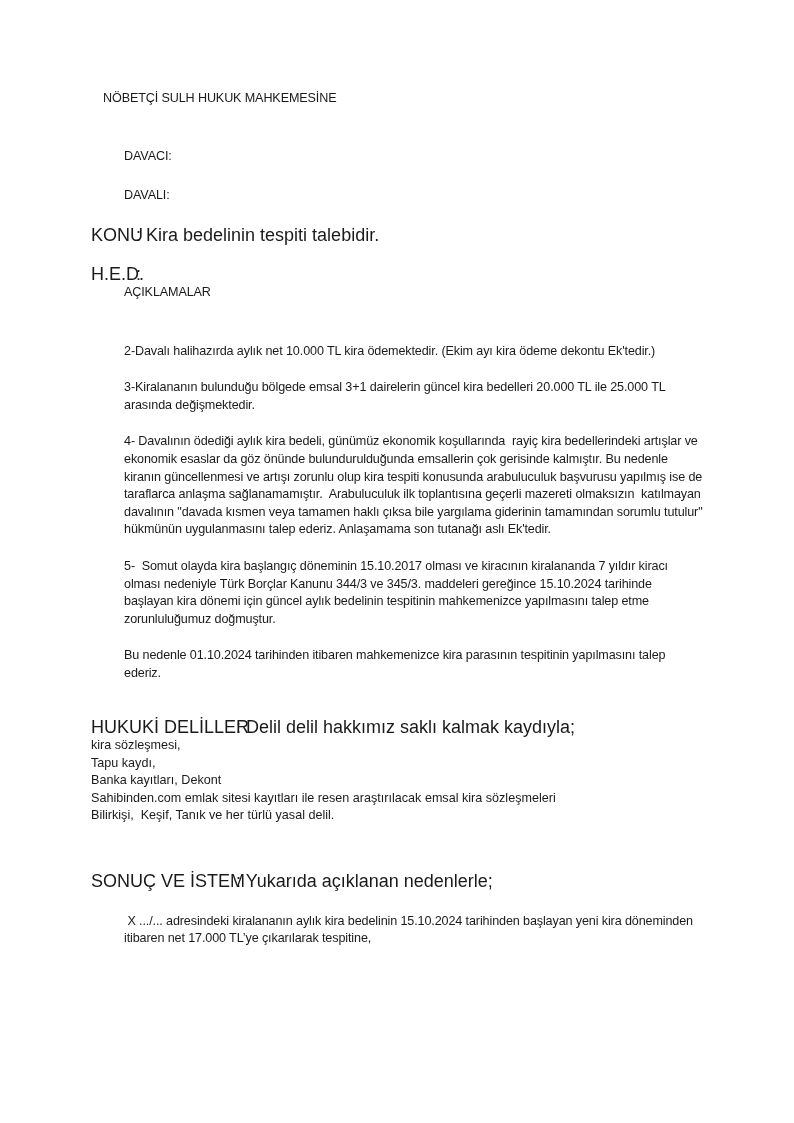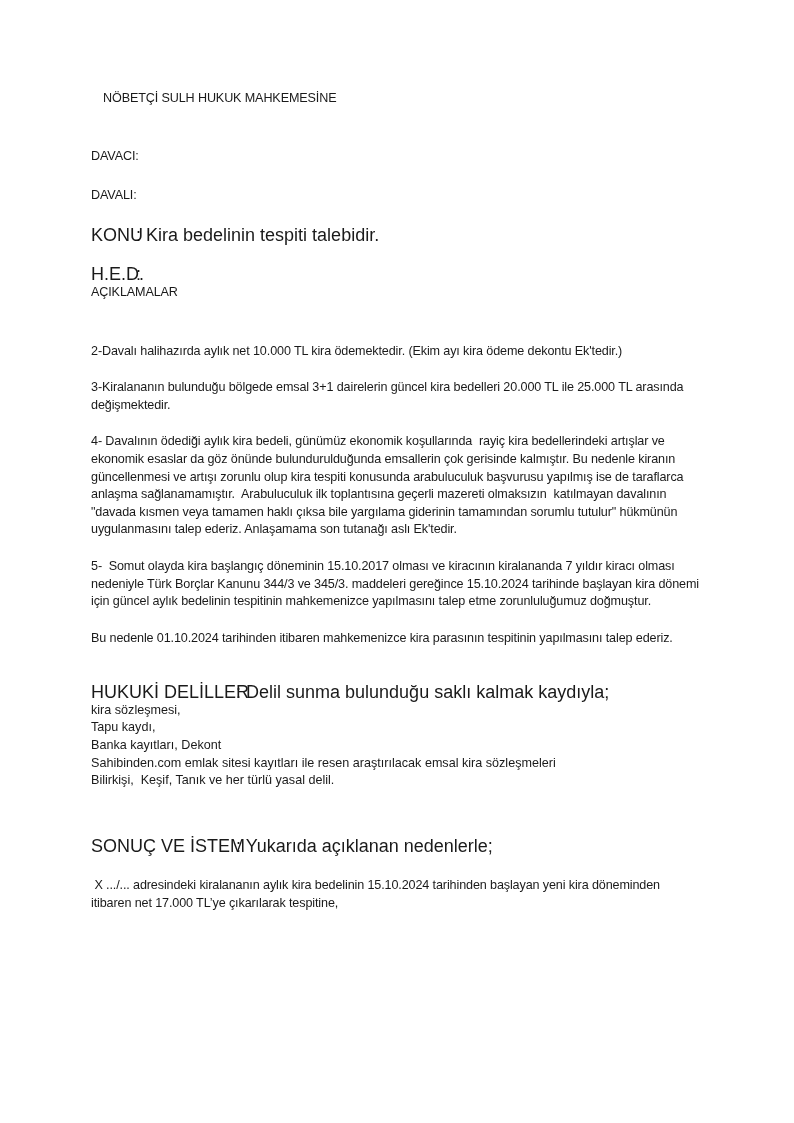--- a/index.html
+++ b/index.html
@@ -33,20 +33,21 @@
   }
 
   
   .blk {
     font-size: 12.6px;
     line-height: 17.6px;
     text-align: left;
     white-space: pre-wrap;
     word-wrap: break-word;
     letter-spacing: -0.01em;
+    margin-left: 33px;
   }
 
   
   .gap-title   { margin: 0 0 0 12px; }
   .sp-40       { height: 40px; }
   .sp-22       { height: 22px; }
   .sp-20       { height: 20px; }
   .sp-19       { height: 19px; }
   .sp-17       { height: 17px; }
   .sp-48       { height: 48px; }
@@ -124,21 +125,21 @@
     <div class="sp-19"></div>
 
     <div class="blk">Bu nedenle 01.10.2024 tarihinden itibaren mahkemenizce kira parasının tespitinin yapılmasını talep ederiz.</div>
     <div class="sp-17"></div>
 
 
     <div class="sp-20"></div>
 
     <div class="kv kv-wide">
       <span class="kv-label">HUKUKİ DELİLLER</span>
-      <span class="kv-val"><span>: </span><span>Delil sunma bulunduğu saklı kalmak kaydıyla;</span></span>
+      <span class="kv-val"><span>: </span><span>Delil delil hakkımız saklı kalmak kaydıyla;</span></span>
     </div>
 
     <div class="list-line">kira sözleşmesi,</div>
     <div class="list-line">Tapu kaydı,</div>
     <div class="list-line">Banka kayıtları, Dekont</div>
     <div class="list-line">Sahibinden.com emlak sitesi kayıtları ile resen araştırılacak emsal kira sözleşmeleri</div>
     <div class="list-line">Bilirkişi,  Keşif, Tanık ve her türlü yasal delil.</div>
 
     <div class="sp-48"></div>
 

